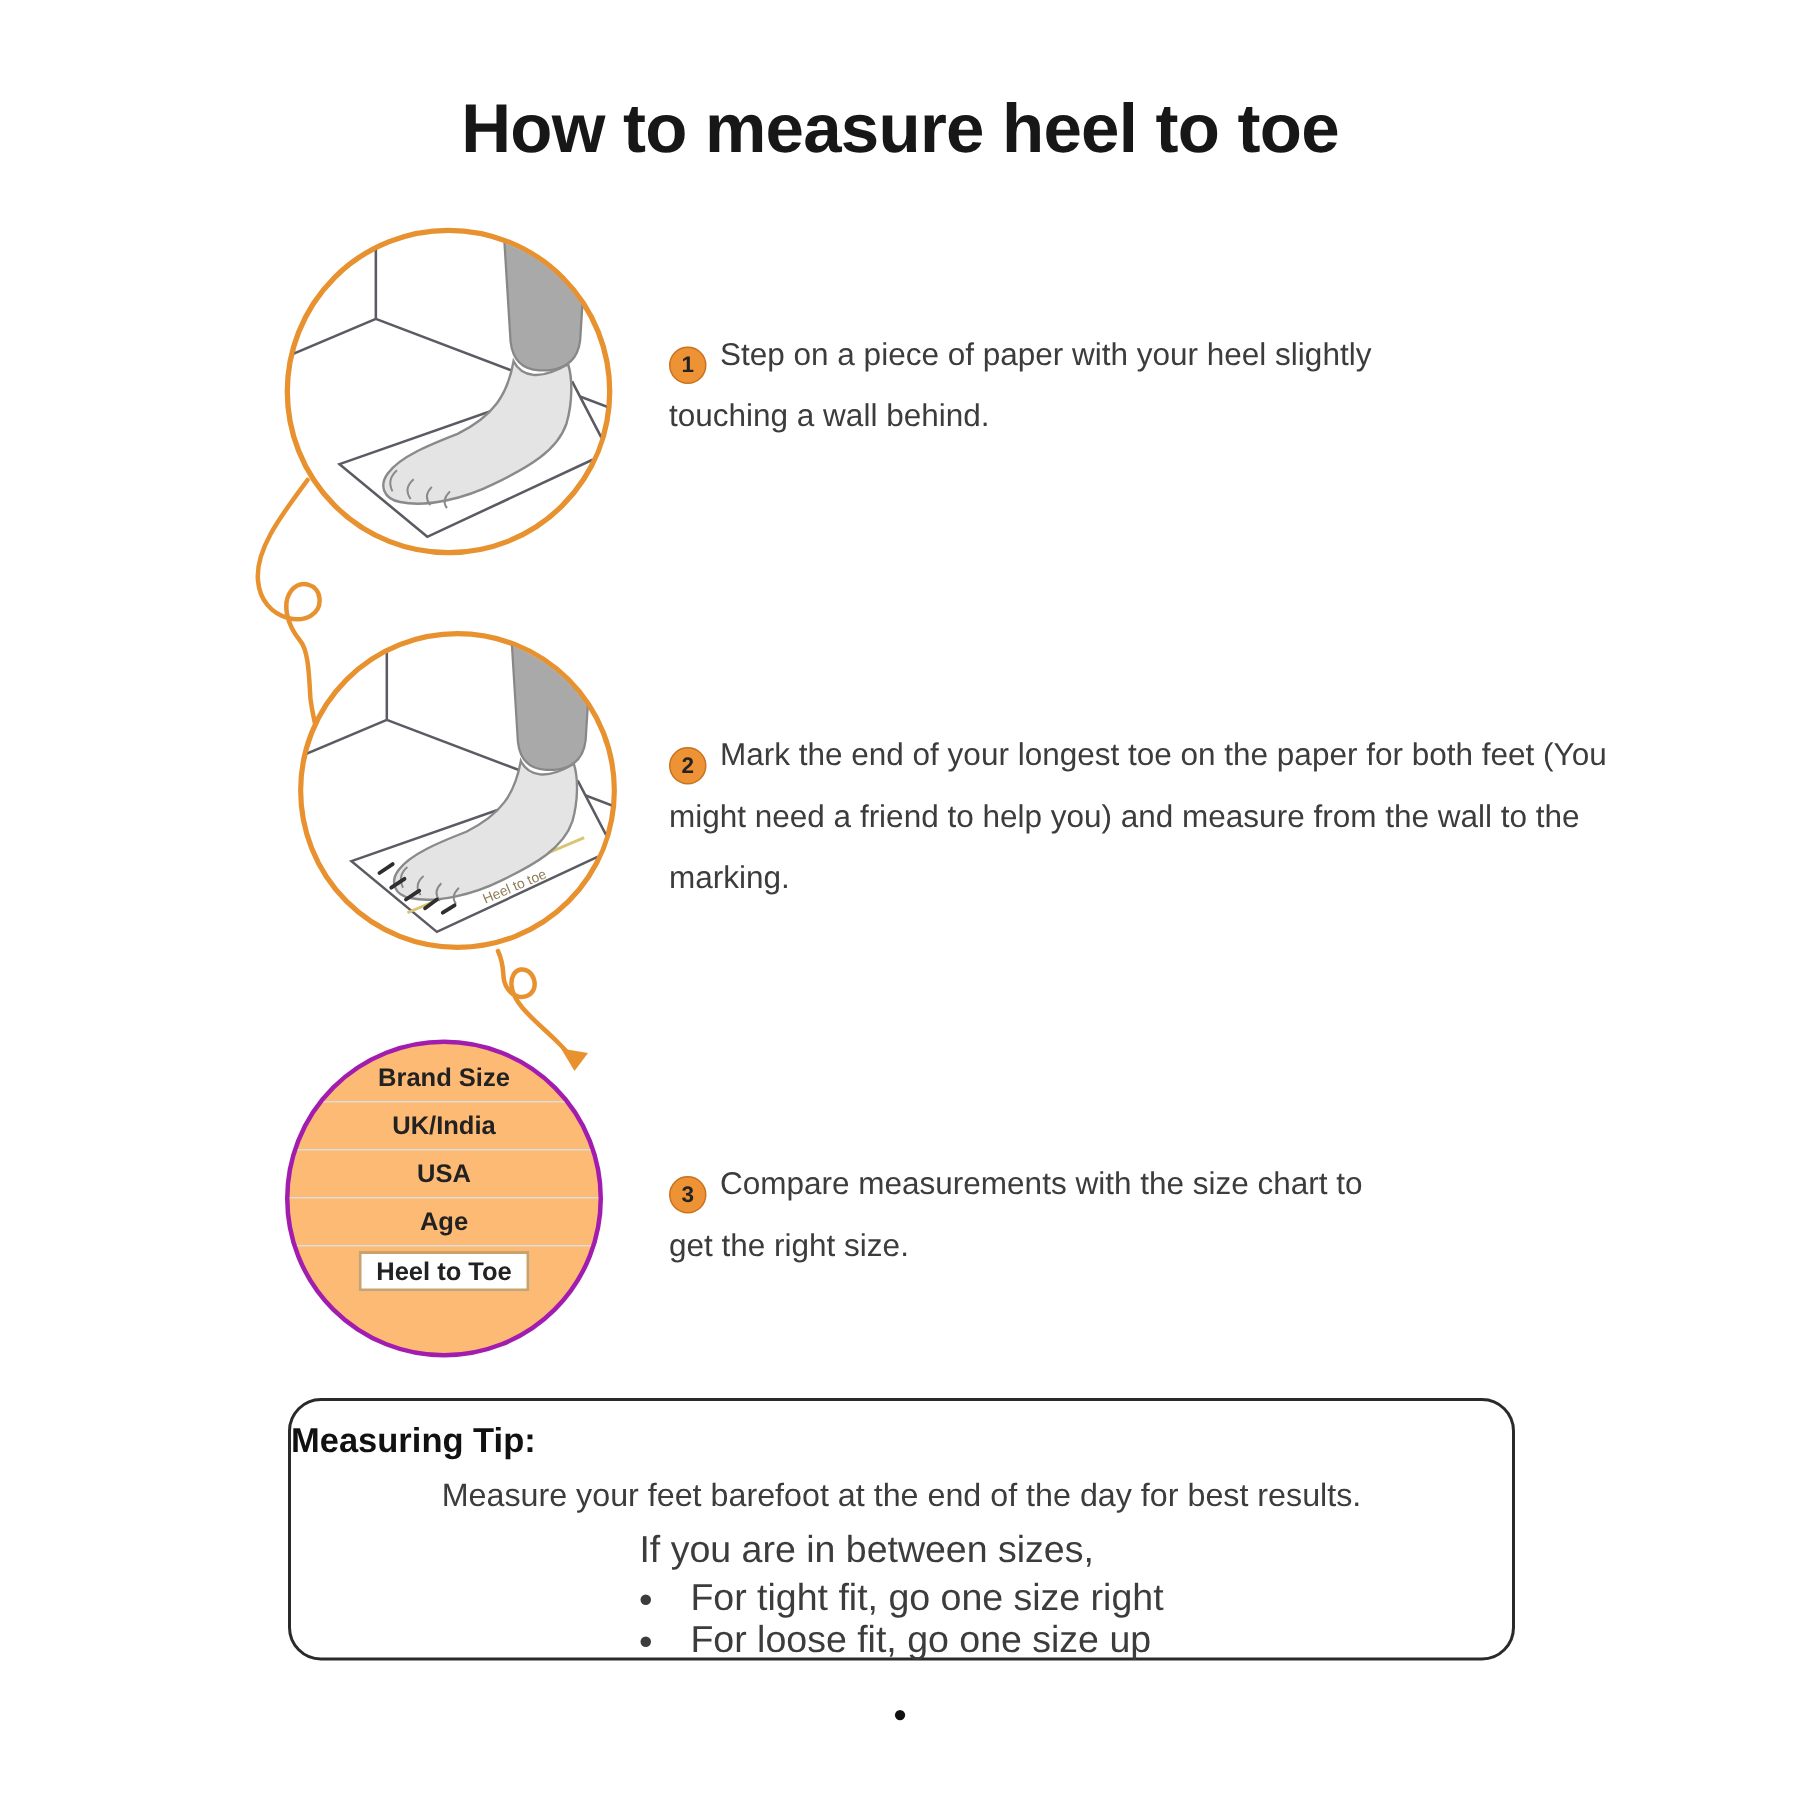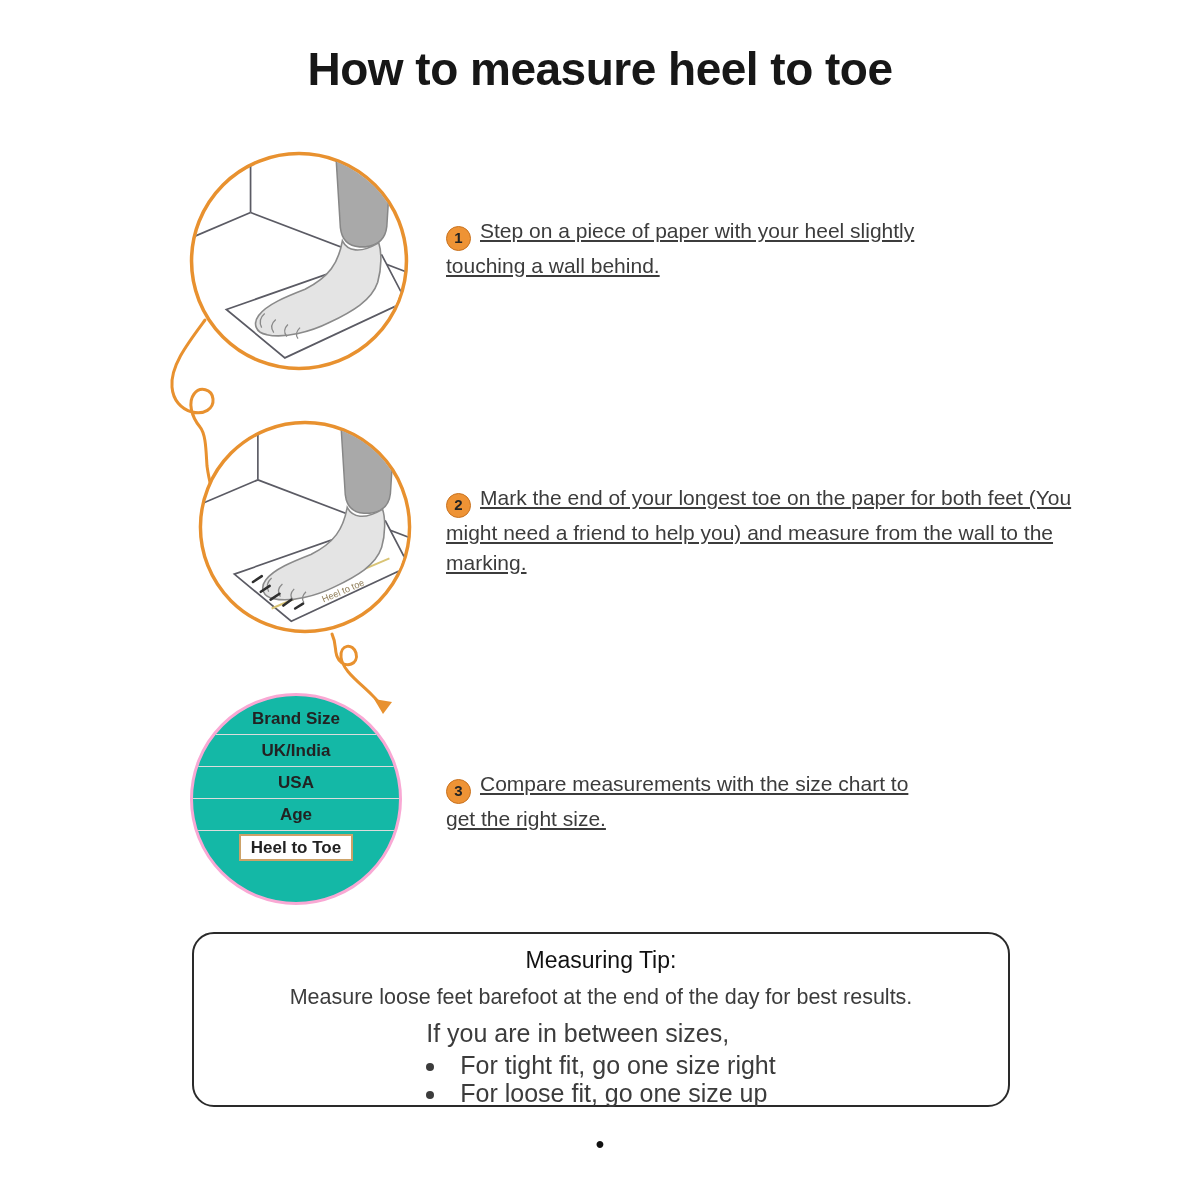--- a/index.html
+++ b/index.html
@@ -1,59 +1,59 @@
 <!DOCTYPE html>
 <html><head>
 <meta charset="utf-8">
 <style>
   html,body{margin:0;padding:0;background:#ffffff;}
   .canvas{
     position:relative;width:1200px;height:1200px;background:#fff;overflow:hidden;
     font-family:"Liberation Sans","DejaVu Sans",sans-serif;color:#3c3c3c;
   }
   .page-title{
-    position:absolute;top:42px;left:0;width:100%;text-align:center;margin:0;
+    position:absolute;top:58px;left:0;width:100%;text-align:center;margin:0;
     font-size:46px;font-weight:800;color:#171717;letter-spacing:-0.5px;
   }
   .connectors{position:absolute;left:0;top:0;width:1200px;height:1200px;z-index:1;pointer-events:none;}
   .illus{position:absolute;z-index:2;}
   .illus svg{display:block;width:100%;height:100%;}
 
   .step{
-    position:absolute;z-index:3;margin:0;font-size:21px;line-height:30px;color:#3c3c3c;text-decoration:underline;
+    position:absolute;z-index:3;margin:0;font-size:21px;line-height:41px;color:#3c3c3c;
   }
   .badge{
     display:inline-flex;align-items:center;justify-content:center;
     width:25px;height:25px;border-radius:50%;
     background:#EE9335;border:1.5px solid #C9721F;box-sizing:border-box;
     color:#232323;font-weight:bold;font-size:15px;margin-right:9px;vertical-align:-5px;
   }
 
   .chart-circle{
     position:absolute;left:190px;top:693px;width:212px;height:212px;z-index:2;
-    border:3px solid #f9a8d4;border-radius:50%;box-sizing:border-box;
-    background:#14b8a6;overflow:hidden;
+    border:3px solid #a21caf;border-radius:50%;box-sizing:border-box;
+    background:#fdba74;overflow:hidden;
   }
   .chart-rows{position:absolute;top:7px;left:0;right:0;}
   .chart-row{
     height:31px;line-height:31px;text-align:center;
     font-size:17px;font-weight:bold;color:#222;
   }
   .chart-row + .chart-row{border-top:1px solid #dcdcdc;}
   .heel-box{
     display:inline-block;border:2px solid #CDA268;background:#fff;
     padding:0 10px;line-height:23px;margin-top:3px;font-size:17px;font-weight:bold;color:#222;
   }
 
   .tipbox{
     position:absolute;left:192px;top:932px;width:818px;height:175px;z-index:2;
     border:2px solid #2a2a2a;border-radius:22px;box-sizing:border-box;background:#fff;
     padding-top:13px;
   }
-  .tip-title{text-align:center;font-size:23px;font-weight:normal;color:#111;}
+  .tip-title{text-align:left;font-size:23px;font-weight:bold;color:#111;}
   .tip-line{text-align:center;font-size:21.5px;color:#3c3c3c;margin-top:11px;}
   .tip-sub{width:max-content;margin:9px auto 0;font-size:25px;color:#3c3c3c;}
   .tip-sub ul{margin:3px 0 0;padding-left:22px;}
   .tip-sub li{padding-left:12px;line-height:28px;}
 
   .footer{
     position:absolute;left:0;top:1133px;width:100%;z-index:2;
     display:flex;align-items:center;justify-content:center;gap:28px;
     font-size:21px;font-weight:bold;color:#111;
   }
@@ -130,21 +130,21 @@
   <p class="step" style="left:446px;top:483px;width:652px">
     <span class="badge">2</span><span>Mark the end of your longest toe on the paper for both feet (You might need a friend to help you) and measure from the wall to the marking.</span>
   </p>
 
   <p class="step" style="left:446px;top:769px;width:480px">
     <span class="badge">3</span><span>Compare measurements with the size chart to get the right size.</span>
   </p>
 
   <div class="tipbox">
     <div class="tip-title">Measuring Tip:</div>
-    <div class="tip-line">Measure loose feet barefoot at the end of the day for best results.</div>
+    <div class="tip-line">Measure your feet barefoot at the end of the day for best results.</div>
     <div class="tip-sub">
       <div>If you are in between sizes,</div>
       <ul>
         <li>For tight fit, go one size right</li>
         <li>For loose fit, go one size up</li>
       </ul>
     </div>
   </div>
 
   <div class="footer">

